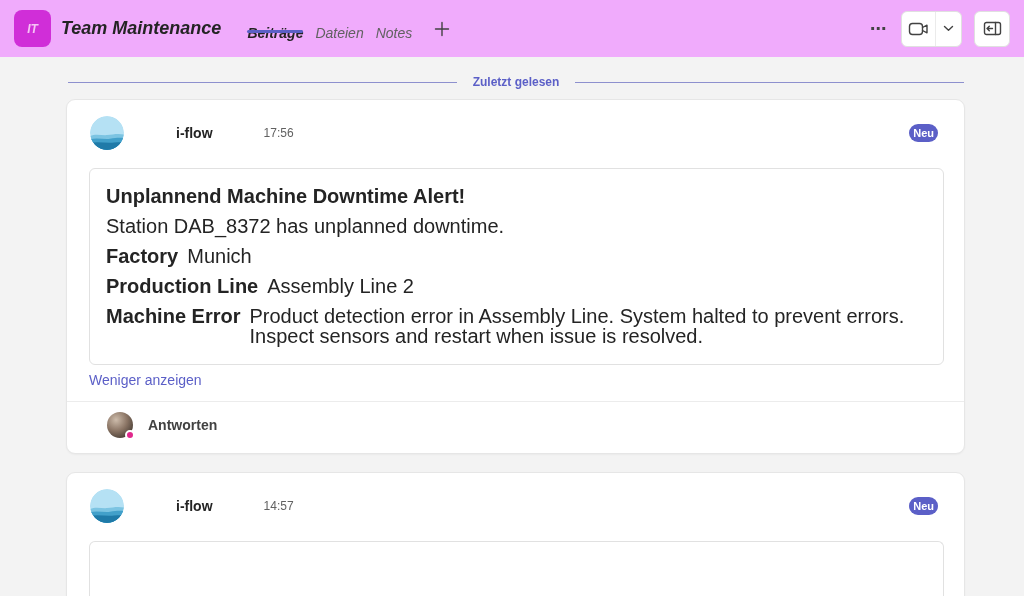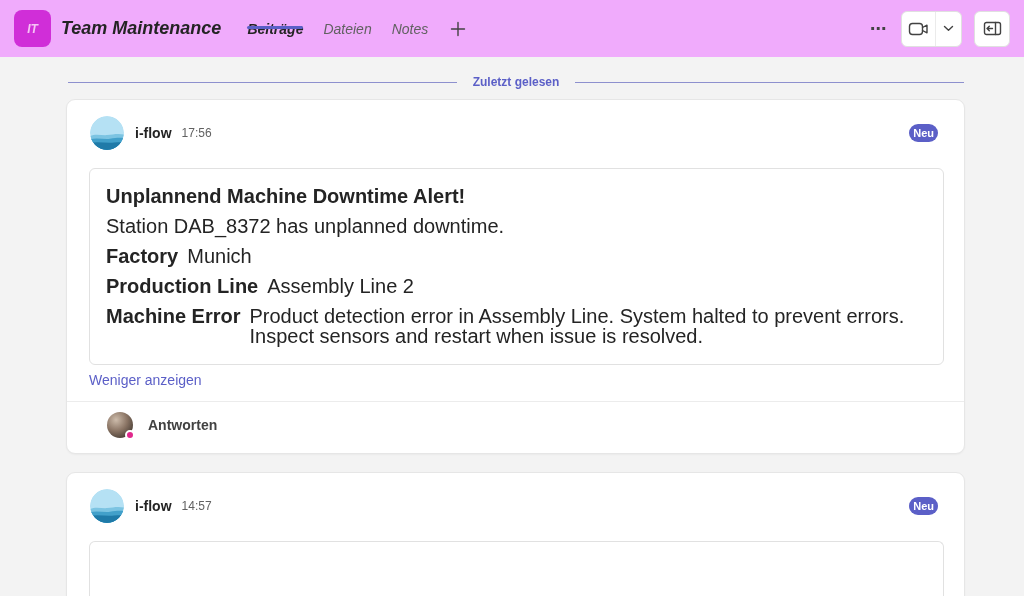--- a/index.html
+++ b/index.html
@@ -30,21 +30,21 @@
     display: flex; align-items: center; justify-content: center;
     margin-right: 10px;
     flex: 0 0 auto;
   }
   .team-title {
     font-size: 18px;
     font-weight: 700;
     margin-right: 26px;
     white-space: nowrap;
   }
-  .tabs { display: flex; align-items: center; height: 100%; gap: 20px; }
+  .tabs { display: flex; align-items: flex-end; height: 100%; gap: 12px; }
   .tab {
     position: relative;
     display: flex; align-items: center;
     font-size: 14px;
     color: #616161;
     cursor: pointer;
   }
   .tab.active { color: #242424; font-weight: 700; }
   .tab.active .tab-underline {
     position: absolute;
@@ -124,20 +124,21 @@
     margin: 10px 0 18px 66px;
     background: #ffffff;
     border: 1px solid #e6e6e6;
     border-radius: 9px;
     box-shadow: 0 1px 2px rgba(0,0,0,0.04);
   }
   .msg-header {
     display: flex;
     align-items: center;
     padding: 16px 26px 0 23px;
+    gap: 41px;
   }
   .wave-avatar { width: 34px; height: 34px; flex: 0 0 auto; border-radius: 50%; overflow: hidden; }
   .author-name { font-size: 14px; font-weight: 700; margin-left: 11px; }
   .msg-time { font-size: 12px; color: #616161; margin-left: 10px; }
   .new-badge {
     margin-left: auto;
     background: #5b5fc7;
     color: #ffffff;
     font-size: 11px;
     font-weight: 700;

